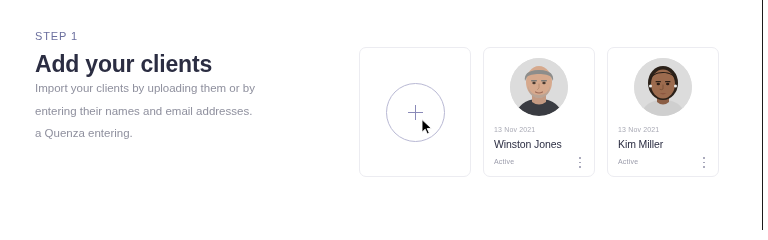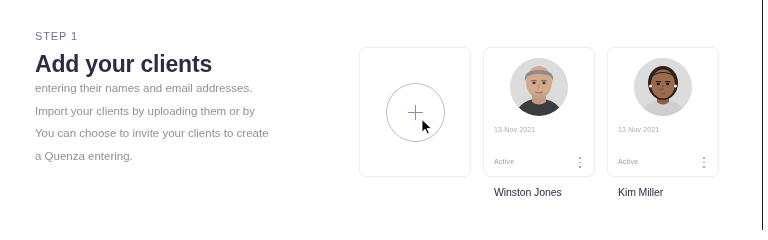--- a/index.html
+++ b/index.html
@@ -129,21 +129,20 @@
     color: #a9aab5;
     letter-spacing: 0.15px;
   }
   .card-name {
     position: absolute;
     left: 10px;
     top: 90px;
     font-size: 10.5px;
     color: #2b2d42;
     letter-spacing: -0.1px;
-    margin-top: 48px;
   }
   .card-status {
     position: absolute;
     left: 10px;
     top: 110px;
     font-size: 7px;
     color: #9b9cab;
     letter-spacing: 0.2px;
   }
   .kebab {
@@ -179,23 +178,22 @@
 </style>
 </head>
 <body>
 
 <div class="page">
 
   <div class="copy">
     <div class="step-label">STEP 1</div>
     <h1 class="headline">Add your clients</h1>
     <p class="body-copy">
+      <span>Import your clients by uploading them or by</span>
       <span>entering their names and email addresses.</span>
-      <span>Import your clients by uploading them or by</span>
-      <span>You can choose to invite your clients to create</span>
       <span>a Quenza entering.</span>
     </p>
   </div>
 
   <div class="cards">
 
     <div class="card add">
       <div class="add-circle">
         <span class="plus"></span>
       </div>

